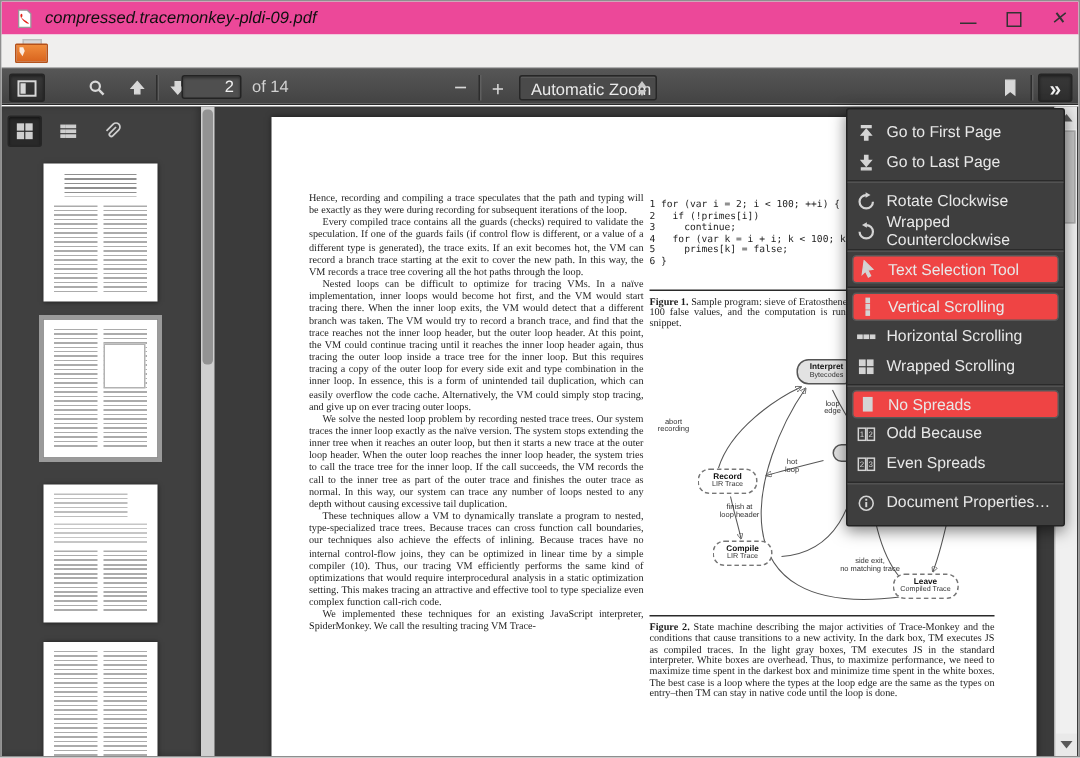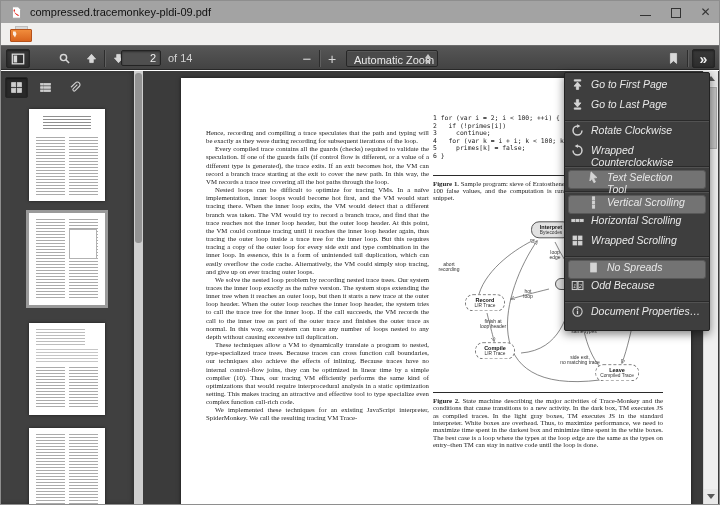--- a/index.html
+++ b/index.html
@@ -1,20 +1,20 @@
 <!DOCTYPE html>
 <html><head>
 <meta charset="utf-8">
 <style>
   html,body{margin:0;padding:0;background:#c9c9c9;}
   *{box-sizing:border-box;}
   .window{position:relative;width:720px;height:505px;background:#fff;overflow:hidden;
     font-family:"Liberation Sans",sans-serif;border:1px solid #8e8e8e;}
   
-  .titlebar{position:absolute;top:0;left:0;right:0;height:22px;background:#a3a3a3;display:flex;align-items:center;}
+  .titlebar{position:absolute;top:0;left:0;right:0;height:22px;background:#ec4899;display:flex;align-items:center;font-style:italic;}
   .titlebar .appicon{width:13px;height:13px;margin:0 7px 0 9px;flex:none;}
   .title-text{font-size:11px;color:#101010;}
   .win-controls{position:absolute;right:8px;top:0;height:22px;display:flex;align-items:center;gap:19px;}
   .wc{width:11px;height:11px;position:relative;color:#333;}
   .wc-min::after{content:"";position:absolute;left:0;right:0;bottom:2px;border-bottom:1px solid #333;}
   .wc-max::after{content:"";position:absolute;left:1px;top:1px;width:8px;height:8px;border:1px solid #333;}
   .wc-close{font-size:12px;line-height:11px;text-align:center;}
   
   .tabbar{position:absolute;top:22px;left:0;right:0;height:22px;background:#f0efee;}
   .tabicon{position:absolute;left:9px;top:3px;width:22px;height:16px;}
@@ -60,21 +60,21 @@
   .v-code .t-mid{position:absolute;left:7px;right:7px;top:26px;height:14px;background:repeating-linear-gradient(#c6c6c6 0 1px,transparent 1px 3px);}
   .side-scroll{position:absolute;left:133px;top:0;bottom:0;width:9px;background:#cfcfcf;}
   .side-scroll .thumb-bar{position:absolute;left:1px;right:1px;top:2px;height:170px;background:#939393;border-radius:3px;}
   
   .viewer{position:absolute;left:142px;top:0;right:16px;bottom:0;overflow:hidden;}
   .pdfpage{position:absolute;left:38px;top:7px;width:510px;height:620px;background:#fff;box-shadow:0 0 4px rgba(0,0,0,.6);
     font-family:"Liberation Serif",serif;color:#1c1c1c;}
   .col-left{position:absolute;left:25px;top:51px;width:223px;}
   .para{margin:0;font-size:6.8px;line-height:8.15px;text-align:justify;}
   .para.ind{text-indent:9px;}
-  .col-right{position:absolute;left:252px;top:37px;width:230px;}
+  .col-right{position:absolute;left:252px;top:55px;width:230px;}
   .codeblock{font-family:"DejaVu Sans Mono",monospace;font-size:6.4px;line-height:7.6px;white-space:pre;color:#222;}
   .figrule{border:0;border-top:1px solid #2a2a2a;margin:14px 0 4px;}
   .figcap{font-size:6.8px;line-height:7.4px;text-align:justify;margin:0;}
   .figcap b{font-weight:bold;}
   .fig2-diagram{position:relative;height:172px;margin-top:8px;}
   .dnode{position:absolute;transform:translate(-50%,-50%);border-radius:8px;text-align:center;padding:2px 4px;min-width:40px;}
   .dnode .l1{font-family:"Liberation Sans",sans-serif;font-weight:bold;font-size:5.5px;line-height:6px;color:#111;}
   .dnode .l2{font-family:"Liberation Sans",sans-serif;font-size:4.8px;line-height:5.4px;color:#333;}
   .dnode.gray{background:#e2e2e2;border:1px solid #555;}
   .dnode.white{background:#fff;border:1px dashed #777;}
@@ -87,23 +87,23 @@
   .main-scroll{position:absolute;right:1px;top:0;bottom:0;width:15px;background:#f0f0f0;border-left:1px solid #d8d8d8;}
   .ms-btn{position:absolute;left:0;right:0;height:15px;background:#e9e9e9;display:flex;align-items:center;justify-content:center;}
   .ms-btn.up{top:0;} .ms-btn.down{bottom:0;}
   .ms-btn i{display:block;width:0;height:0;border-left:4px solid transparent;border-right:4px solid transparent;}
   .ms-btn.up i{border-bottom:5px solid #595959;}
   .ms-btn.down i{border-top:5px solid #595959;}
   .ms-thumb{position:absolute;left:1px;right:1px;top:16px;height:62px;background:#c3c3c3;border:1px solid #aaa;}
   
   .menu{position:absolute;left:563px;top:71px;width:146px;background:#3e3e3e;border:1px solid #222;
     box-shadow:0 3px 10px rgba(0,0,0,.5);z-index:50;padding:5px 0;border-radius:2px;}
-  .menu-item{display:flex;height:20px;padding:0 6px;color:#e8e8e8;font-size:10.5px;font-style:italic;}
+  .menu-item{display:flex;align-items:center;height:20px;padding:0 6px;color:#e8e8e8;font-size:10.5px;}
   .menu-item svg{width:13px;height:13px;margin-right:7px;flex:none;fill:#d4d4d4;stroke:#d4d4d4;}
-  .menu-item.selected{background:#737373;border:1px solid #585858;border-radius:3px;margin:0 3px;height:19px;padding:0 18px;}
+  .menu-item.selected{background:#ef4444;border:1px solid #585858;border-radius:3px;margin:0 3px;height:19px;padding:0 3px;}
   .menu-sep{height:0;border-top:1px solid #2a2a2a;border-bottom:1px solid #525252;margin:2px 0;}
 </style>
 </head>
 <body>
 
 <svg width="0" height="0" style="position:absolute">
   <defs>
     <symbol id="i-go-first" viewBox="0 0 16 16">
         <path d="M4 2.2h8v1.6H4z"></path>
         <path d="M8 5l4.2 5H9.4v4H6.6v-4H3.8z"></path>
@@ -461,20 +461,26 @@
           <use href="#i-spread-none"></use>
         </svg>
         <span>No Spreads</span>
       </div>
       <div class="menu-item">
         <svg viewBox="0 0 16 16">
           <use href="#i-spread-odd"></use>
         </svg>
         <span>Odd Because</span>
       </div>
+      <div class="menu-item">
+        <svg viewBox="0 0 16 16">
+          <use href="#i-spread-even"></use>
+        </svg>
+        <span>Even Spreads</span>
+      </div>
       <div class="menu-sep"></div>
       <div class="menu-item">
         <svg viewBox="0 0 16 16">
           <use href="#i-info"></use>
         </svg>
         <span>Document Properties…</span>
       </div>
     </div>
 
 </div>

